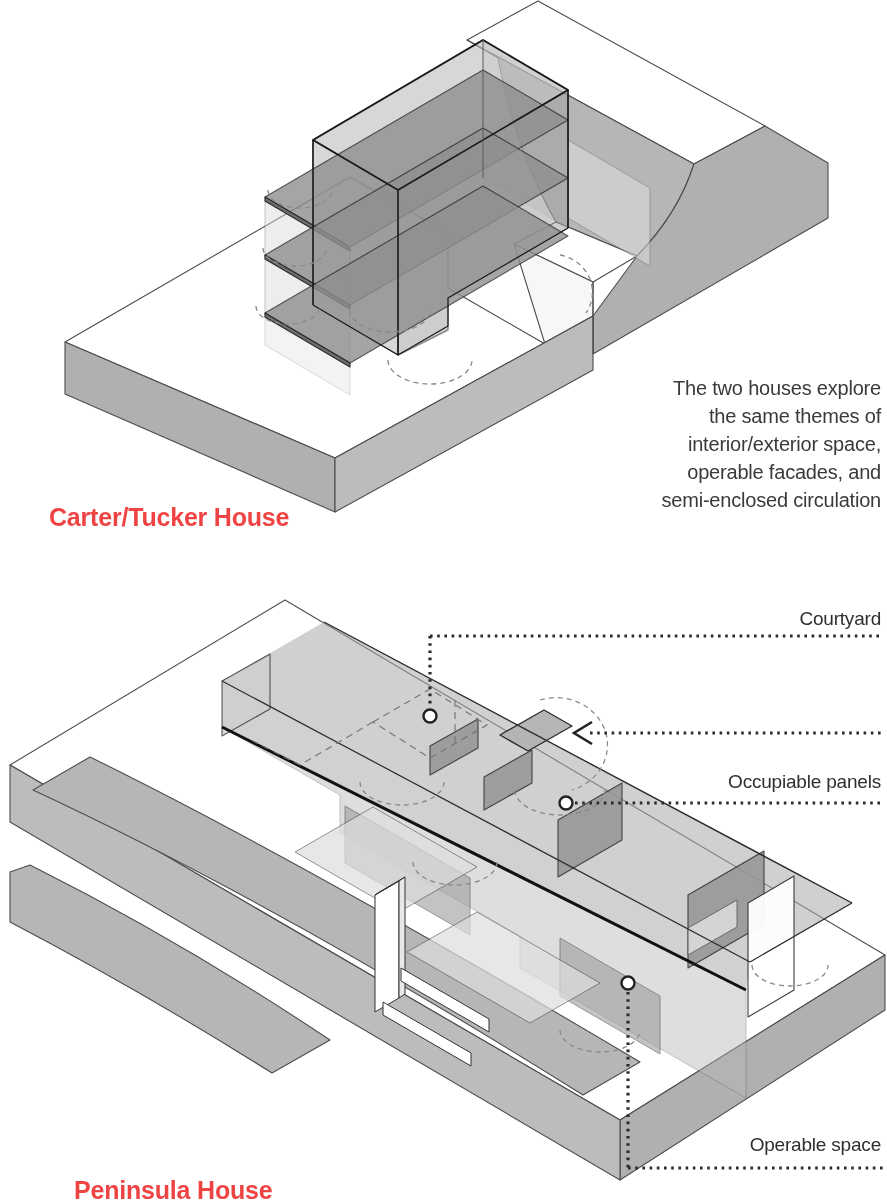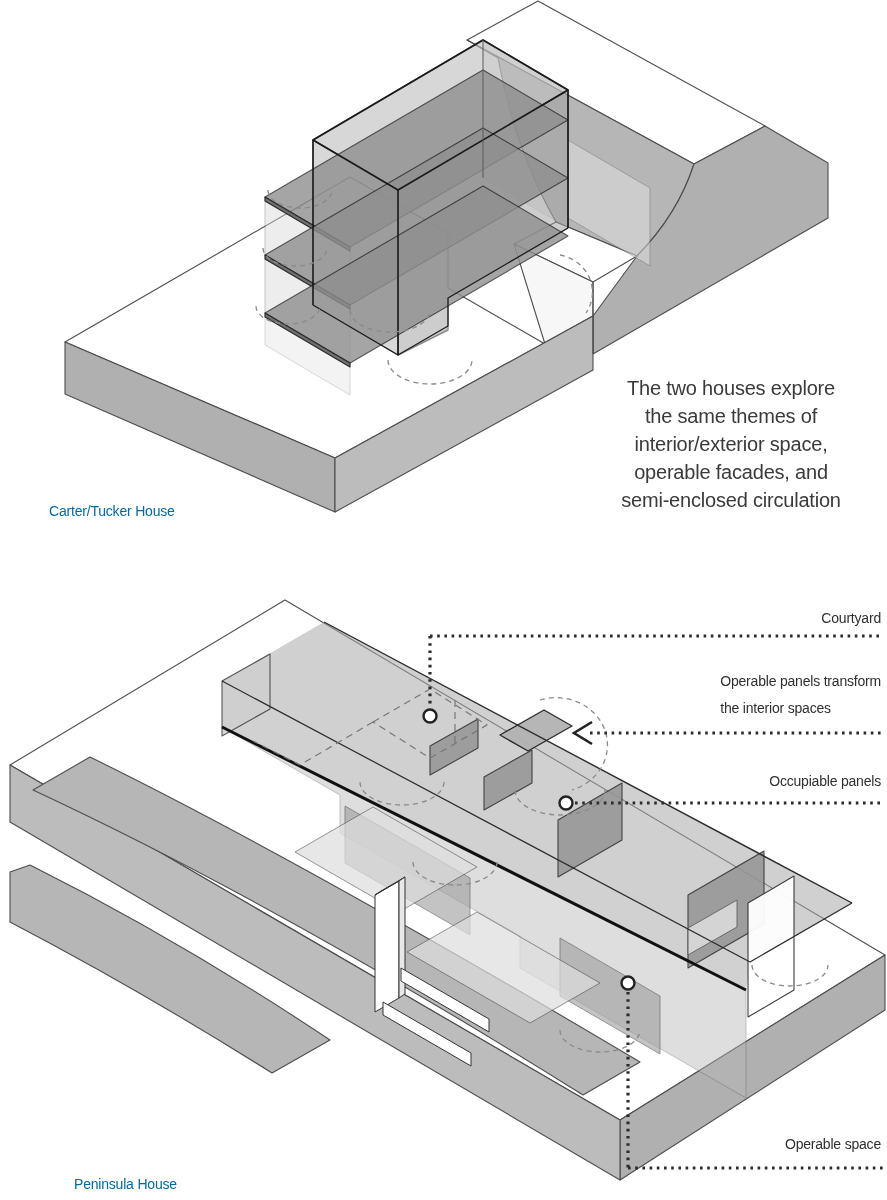--- a/index.html
+++ b/index.html
@@ -4,32 +4,32 @@
 <style>
   html,body{margin:0;padding:0;background:#ffffff;}
   .page{
     position:relative;width:887px;height:1200px;background:#ffffff;
     font-family:"Liberation Sans",sans-serif;overflow:hidden;
   }
   .axo{position:absolute;left:0;}
   #top-axo{top:0;}
   #bottom-axo{top:555px;}
   .fig-title{
-    position:absolute;font-weight:400;font-size:14px;letter-spacing:-0.2px;
-    color:#0369a1;white-space:pre-line;
+    position:absolute;font-weight:700;font-size:25px;letter-spacing:-0.2px;
+    color:#ef4444;white-space:pre-line;
   }
   #carter-title{left:49px;top:503px;}
   #peninsula-title{left:74px;top:1164px;margin-top:12px;}
   .annotation{
-    position:absolute;right:6px;top:374px;width:300px;text-align:center;
+    position:absolute;right:6px;top:374px;width:300px;text-align:right;
     font-size:20px;line-height:28px;color:#3a3a3a;white-space:pre-line;
     letter-spacing:-0.2px;
   }
   .callout-label{
-    position:absolute;right:6px;text-align:left;font-size:14px;line-height:27px;
+    position:absolute;right:6px;text-align:right;font-size:19px;line-height:27px;
     color:#2f2f2f;white-space:pre-line;letter-spacing:-0.2px;
   }
   #courtyard-label{top:605px;}
   #operable-label{top:668px;}
   #occupiable-label{top:768px;}
   #movement-label{top:1131px;}
   svg{display:block;}
 </style>
 </head>
 <body>
@@ -188,17 +188,15 @@
   <div class="annotation">The two houses explore
 the same themes of
 interior/exterior space,
 operable facades, and
 semi-enclosed circulation</div>
 
   <div id="carter-title" class="fig-title">Carter/Tucker House</div>
   <div id="peninsula-title" class="fig-title">Peninsula House</div>
 
   <div id="courtyard-label" class="callout-label">Courtyard</div>
-  <div id="operable-label" class="callout-label">Operable panels transform
-the interior spaces</div>
   <div id="occupiable-label" class="callout-label">Occupiable panels</div>
   <div id="movement-label" class="callout-label">Operable space</div>
 </div>
 
 </body></html>

